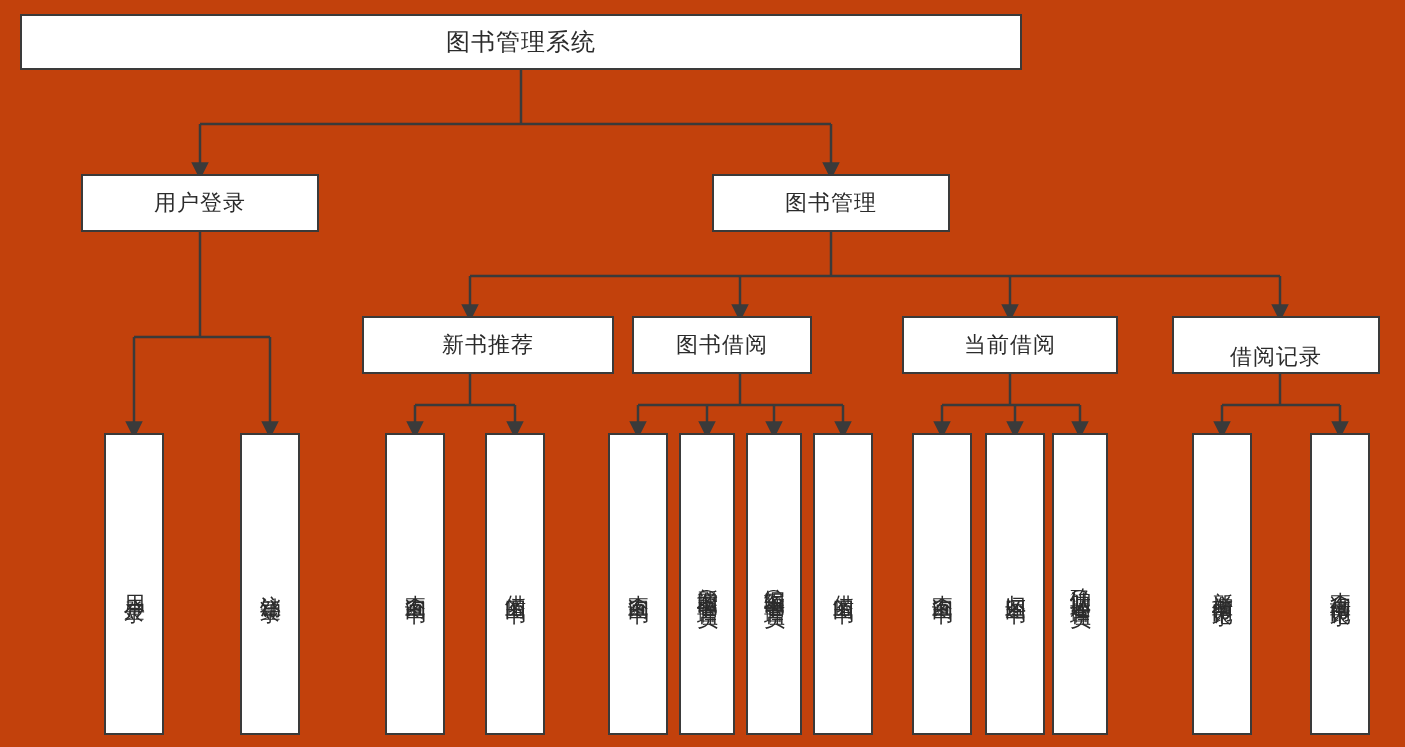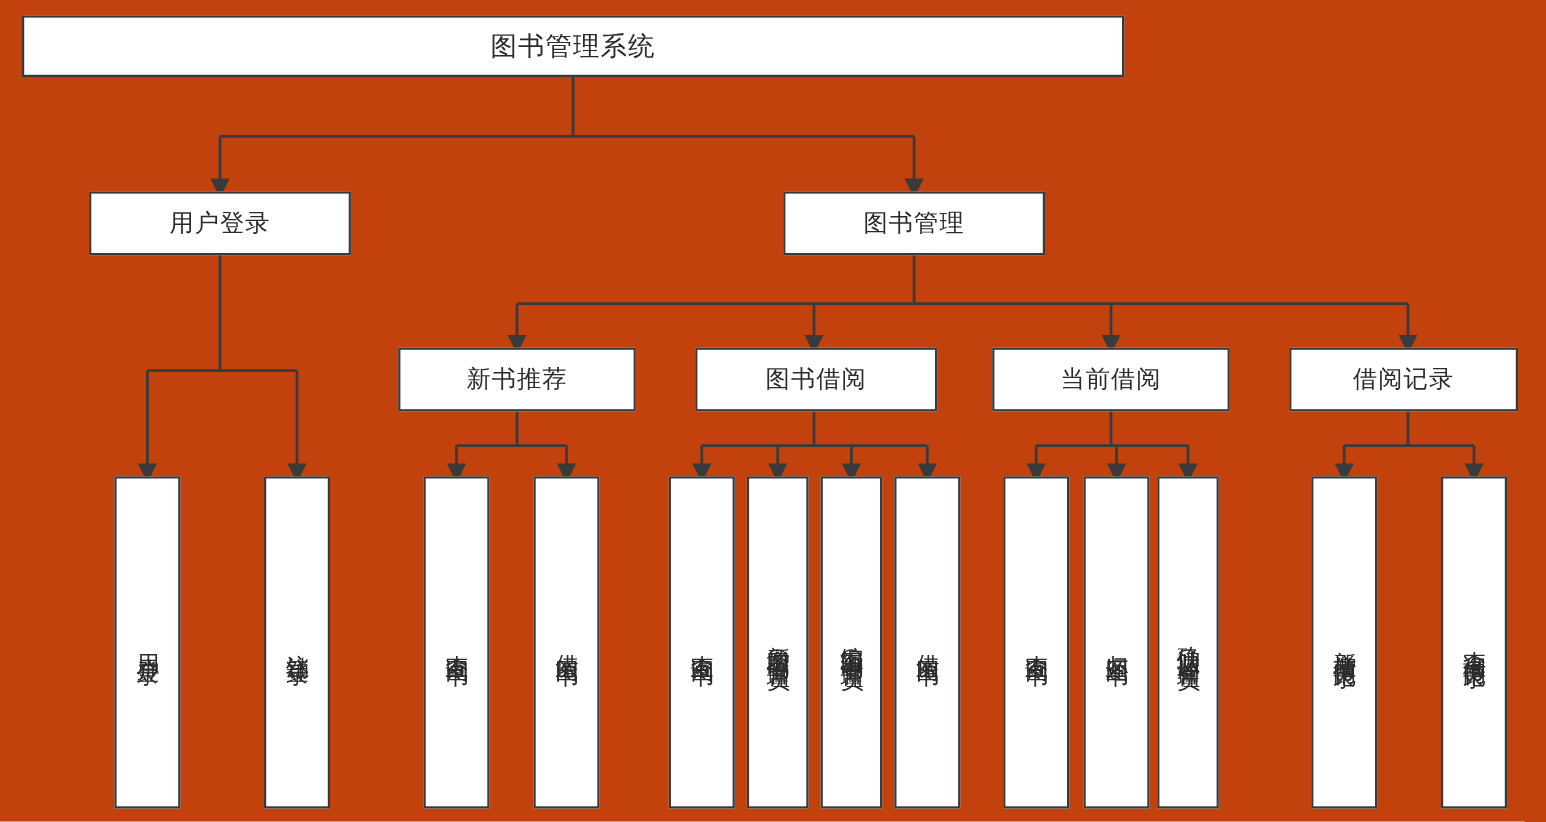--- a/index.html
+++ b/index.html
@@ -122,30 +122,30 @@
     <span class="label-h">图书管理系统</span>
   </div>
 
   <div class="node level1" id="n-user-login" style="left: 81px; top: 174px; width: 238px; height: 58px;">
     <span class="label-h">用户登录</span>
   </div>
   <div class="node level1" id="n-book-manage" style="left: 712px; top: 174px; width: 238px; height: 58px;">
     <span class="label-h">图书管理</span>
   </div>
 
-  <div class="node level2" id="n-new-book-rec" style="left: 362px; top: 316px; width: 216px; height: 58px;">
+  <div class="node level2" id="n-new-book-rec" style="left: 362px; top: 316px; width: 252px; height: 58px;">
     <span class="label-h">新书推荐</span>
   </div>
-  <div class="node level2" id="n-book-borrow" style="left: 632px; top: 316px; width: 220px; height: 58px; text-align: center;">
+  <div class="node level2" id="n-book-borrow" style="left: 632px; top: 316px; width: 180px; height: 58px; text-align: center;">
     <span class="label-h">图书借阅</span>
   </div>
   <div class="node level2" id="n-current-borrow" style="left: 902px; top: 316px; width: 216px; height: 58px; font-family: Liberation Serif, serif;">
     <span class="label-h">当前借阅</span>
   </div>
-  <div class="node level2" id="n-borrow-record" style="left: 1172px; top: 316px; width: 208px; height: 58px;">
+  <div class="node level2" id="n-borrow-record" style="left: 1172px; top: 316px; width: 208px; height: 58px; align-items: flex-end;">
     <span class="label-h">借阅记录</span>
   </div>
 
   <div class="leaf" id="n-leaf-user-login" style="left: 104px; top: 433px; width: 60px; height: 302px;">
     <span class="label-v">用户登录</span>
   </div>
   <div class="leaf" id="n-leaf-user-logout" style="left: 240px; top: 433px; width: 60px; height: 302px;">
     <span class="label-v">注销登录</span>
   </div>
   <div class="leaf" id="n-leaf-query-book-1" style="left: 385px; top: 433px; width: 60px; height: 302px;">

